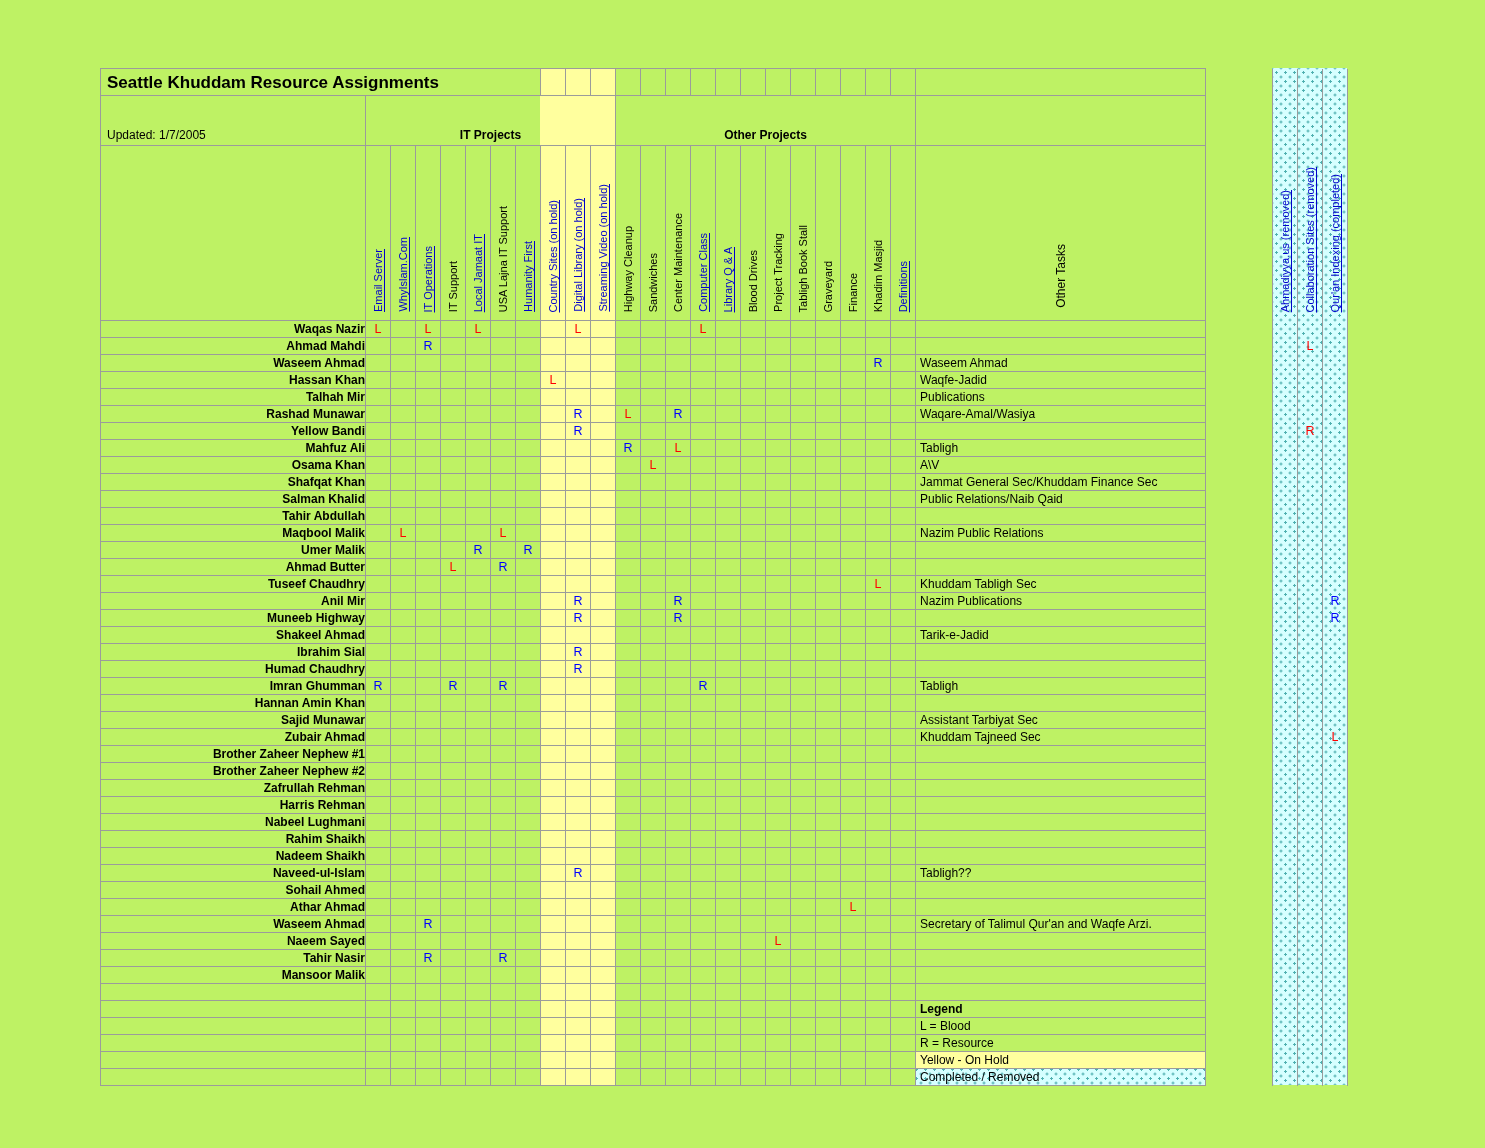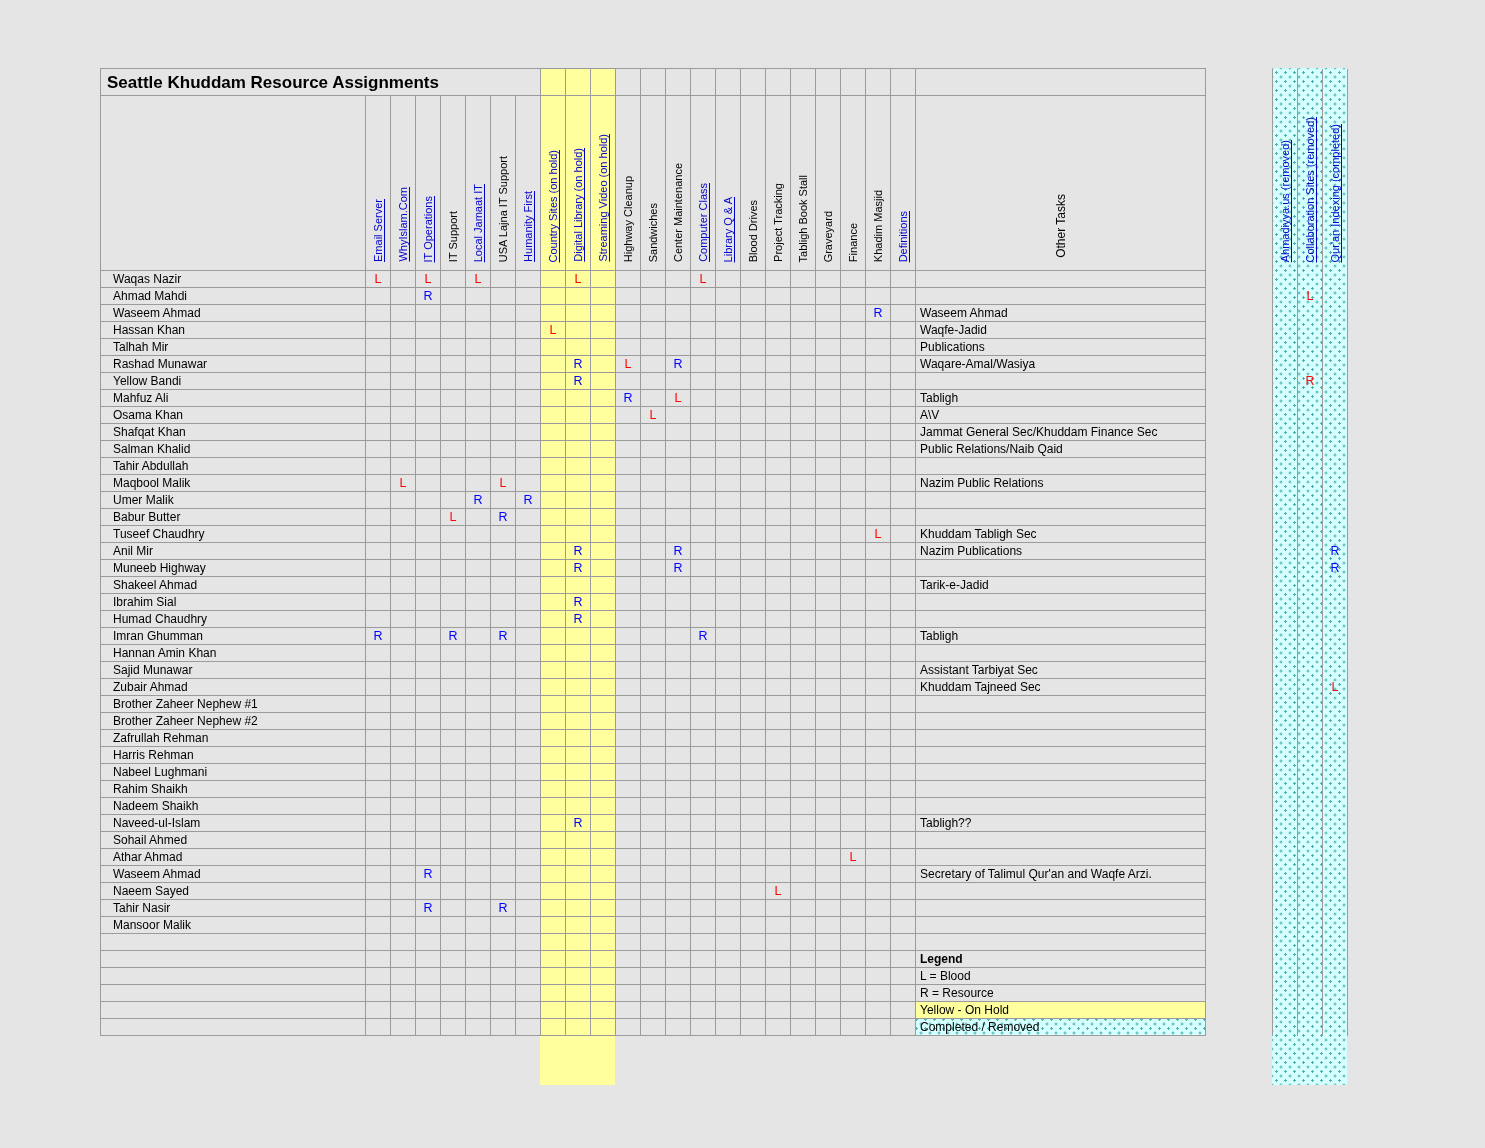--- a/index.html
+++ b/index.html
@@ -1,21 +1,21 @@
 <!DOCTYPE html>
 <html style="--lead: #ff0000; --res: #0000ff; --link: #0000cc; --onhold: #ffff9e; --rembg: #d6ffff; --remdot: #4fb0b0; --grid: #9b9b9b;"><head>
 <meta charset="utf-8">
 <style>
   * { box-sizing: border-box; }
   html,body { margin:0; padding:0; background:#ffffff; }
   .sheet {
     position: relative;
     width: 1485px;
     height: 1148px;
-    background: #e5e5e5;
+    background: #bef264;
     font-family: "Liberation Sans", "DejaVu Sans", sans-serif;
     color: #000;
     overflow: hidden;
   }
   .band { position:absolute; top:68px; height:1017px; }
   .band-yellow { left:540px; width:75px; background:var(--onhold, #ffff9e); }
   .band-cyan {
     left:1272px; width:75px;
     background-color: var(--rembg, #d6ffff);
     background-image:
@@ -54,21 +54,21 @@
     writing-mode: vertical-rl;
     transform: rotate(180deg);
     white-space:nowrap;
     font-size:11px; line-height:12px;
     margin-bottom:4px;
     max-height:170px;
   }
   .rot-other { font-size:12px; margin-bottom:8px; }
   .hlink { color:var(--link, #0000cc); text-decoration:underline; }
 
-  td.td-name  { text-align:left; padding-left:12px; }
+  td.td-name  { text-align:right; padding-left:6px;font-weight:bold; }
   td.td-other { text-align:left; padding-left:4px; }
   td.cell { text-align:center; }
   .mark { font-size:12.5px; }
   .lead { color:var(--lead, #ff0000); }
   .res  { color:var(--res, #0000ff); }
 
   td.gap { border:none; }
   td.rcell { border-top:none; border-bottom:none; text-align:center; }
   td.b { font-weight:bold; }
   td.hl-yellow { background:var(--onhold, #ffff9e);margin-top:8px; }
@@ -135,20 +135,30 @@
           <td class="cell"></td>
           <td class="cell"></td>
           <td class="cell"></td>
           <td class="cell"></td>
           <td class="cell"></td>
           <td class="gap"></td>
           <td class="rcell"></td>
           <td class="rcell"></td>
           <td class="rcell"></td>
         </tr>
+        <tr class="tr-upd">
+          <td class="td-upd">Updated: 1/7/2005</td>
+          <td class="td-grp" colspan="10">IT Projects</td>
+          <td class="td-grp" colspan="12">Other Projects</td>
+          <td class="cell"></td>
+          <td class="gap"></td>
+          <td class="rcell"></td>
+          <td class="rcell"></td>
+          <td class="rcell"></td>
+        </tr>
         <tr class="tr-head">
           <td class="hcell"></td>
           <td class="hcell"><span class="rot hlink">Email Server</span></td>
           <td class="hcell"><span class="rot hlink">WhyIslam.Com</span></td>
           <td class="hcell"><span class="rot hlink">IT Operations</span></td>
           <td class="hcell"><span class="rot">IT Support</span></td>
           <td class="hcell"><span class="rot hlink">Local Jamaat IT</span></td>
           <td class="hcell"><span class="rot">USA Lajna IT Support</span></td>
           <td class="hcell"><span class="rot hlink">Humanity First</span></td>
           <td class="hcell"><span class="rot hlink">Country Sites (on hold)</span></td>
@@ -586,21 +596,21 @@
           <td class="cell"></td>
           <td class="cell"></td>
           <td class="cell"></td>
           <td class="td-other"></td>
           <td class="gap"></td>
           <td class="rcell"></td>
           <td class="rcell"></td>
           <td class="rcell"></td>
         </tr>
         <tr>
-          <td class="td-name">Babur Butter</td>
+          <td class="td-name">Ahmad Butter</td>
           <td class="cell"></td>
           <td class="cell"></td>
           <td class="cell"></td>
           <td class="cell"><span class="mark lead">L</span></td>
           <td class="cell"></td>
           <td class="cell"><span class="mark res">R</span></td>
           <td class="cell"></td>
           <td class="cell"></td>
           <td class="cell"></td>
           <td class="cell"></td>

